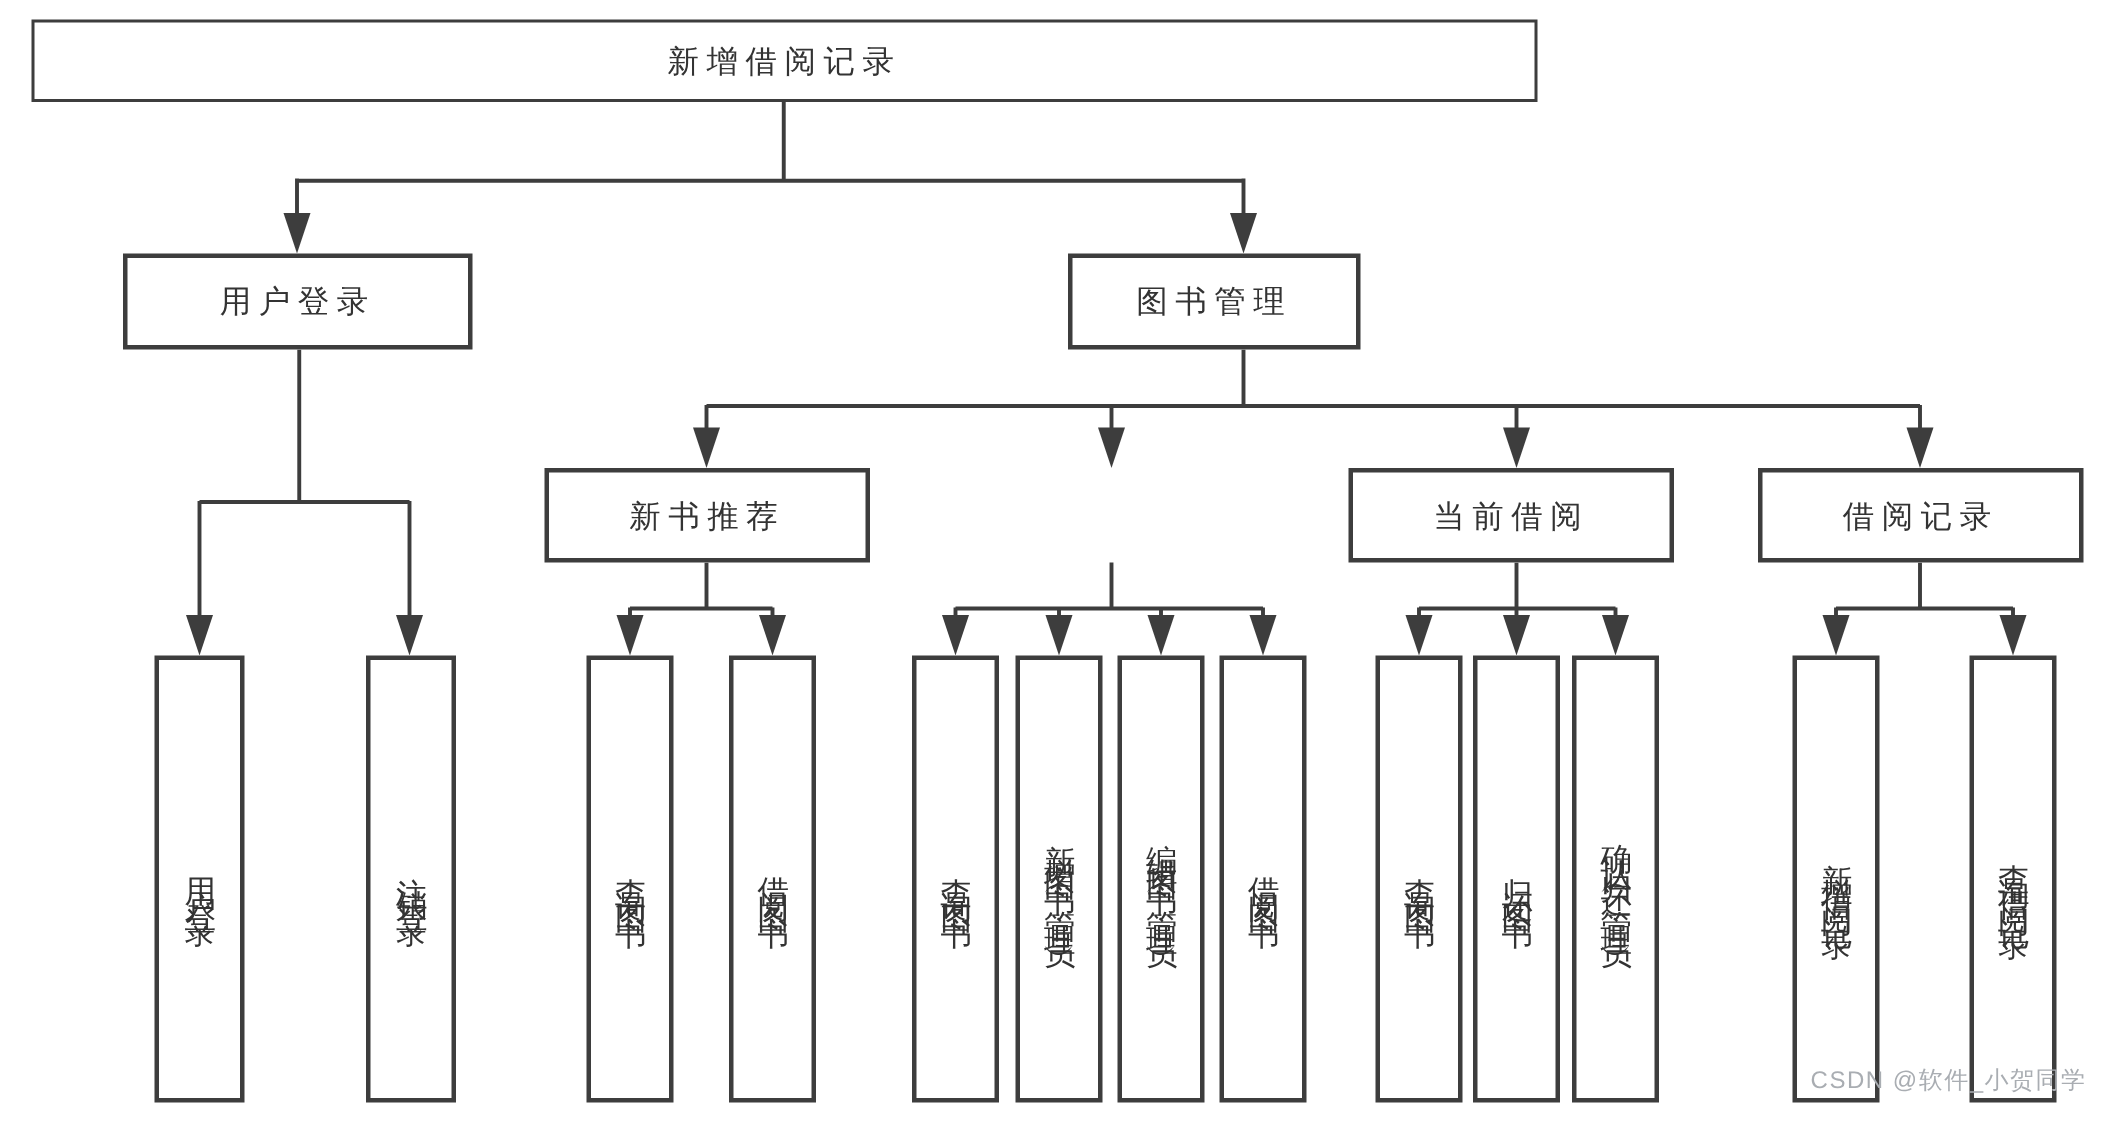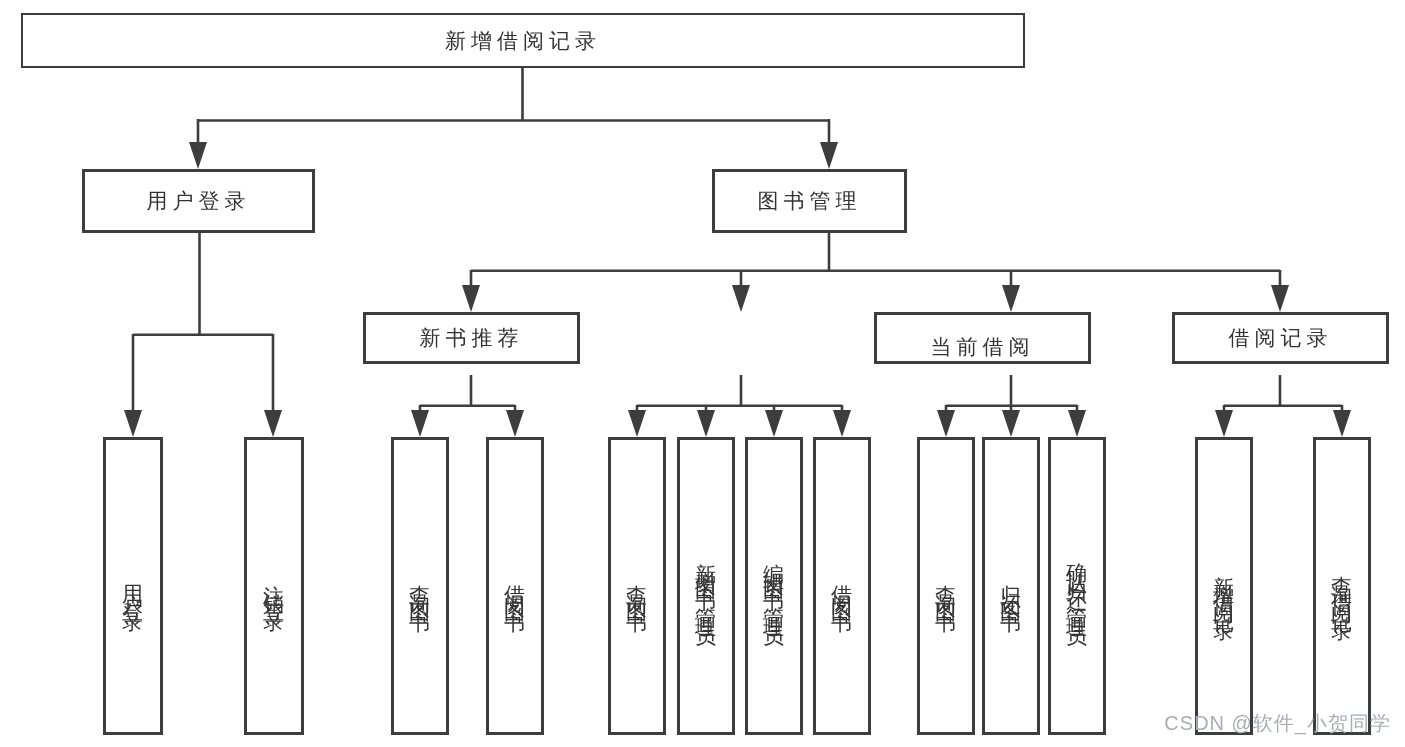--- a/index.html
+++ b/index.html
@@ -36,32 +36,32 @@
     letter-spacing:9px;
     line-height:1;
     white-space:nowrap;
   }
   
   .n-root{left:21px;top:13px;width:1004px;height:55px;}
   
   .n-l2a{left:82px;top:169px;width:233px;height:64px;}
   .n-l2b{left:712px;top:169px;width:195px;height:64px;}
   
-  .l3{top:312px;width:217px;height:52px;}
-  .n-l3a{left:363px;} .n-l3b{left:633px;} .n-l3c{left:874px;align-items:flex-end;} .n-l3d{left:1172px;justify-content:center;}
+  .l3{top:312px;width:217px;height:63px;}
+  .n-l3a{left:363px;} .n-l3b{left:633px;} .n-l3c{left:899px;} .n-l3d{left:1172px;justify-content:center;}
   
   .leaf{top:437px;width:58px;height:298px;}
   .lf0{left:103px;width:60px;} .lf1{left:244px;width:60px;}
   .lf2{left:391px;} .lf3{left:486px;}
   .lf4{left:608px;} .lf5{left:677px;} .lf6{left:745px;} .lf7{left:813px;}
   .lf8{left:917px;} .lf9{left:982px;} .lf10{left:1048px;}
   .lf11{left:1195px;} .lf12{left:1313px;}
   .watermark{
     position:absolute;right:14px;top:710px;
-    font-size:20px;color:var(--wm);
+    font-size:16px;color:var(--wm);
     letter-spacing:1px;white-space:nowrap;z-index:5;
   }
 </style>
 </head>
 <body>
 
 <div class="canvas">
 
   <svg class="connector" viewBox="0 0 1405 747">
     <g>

